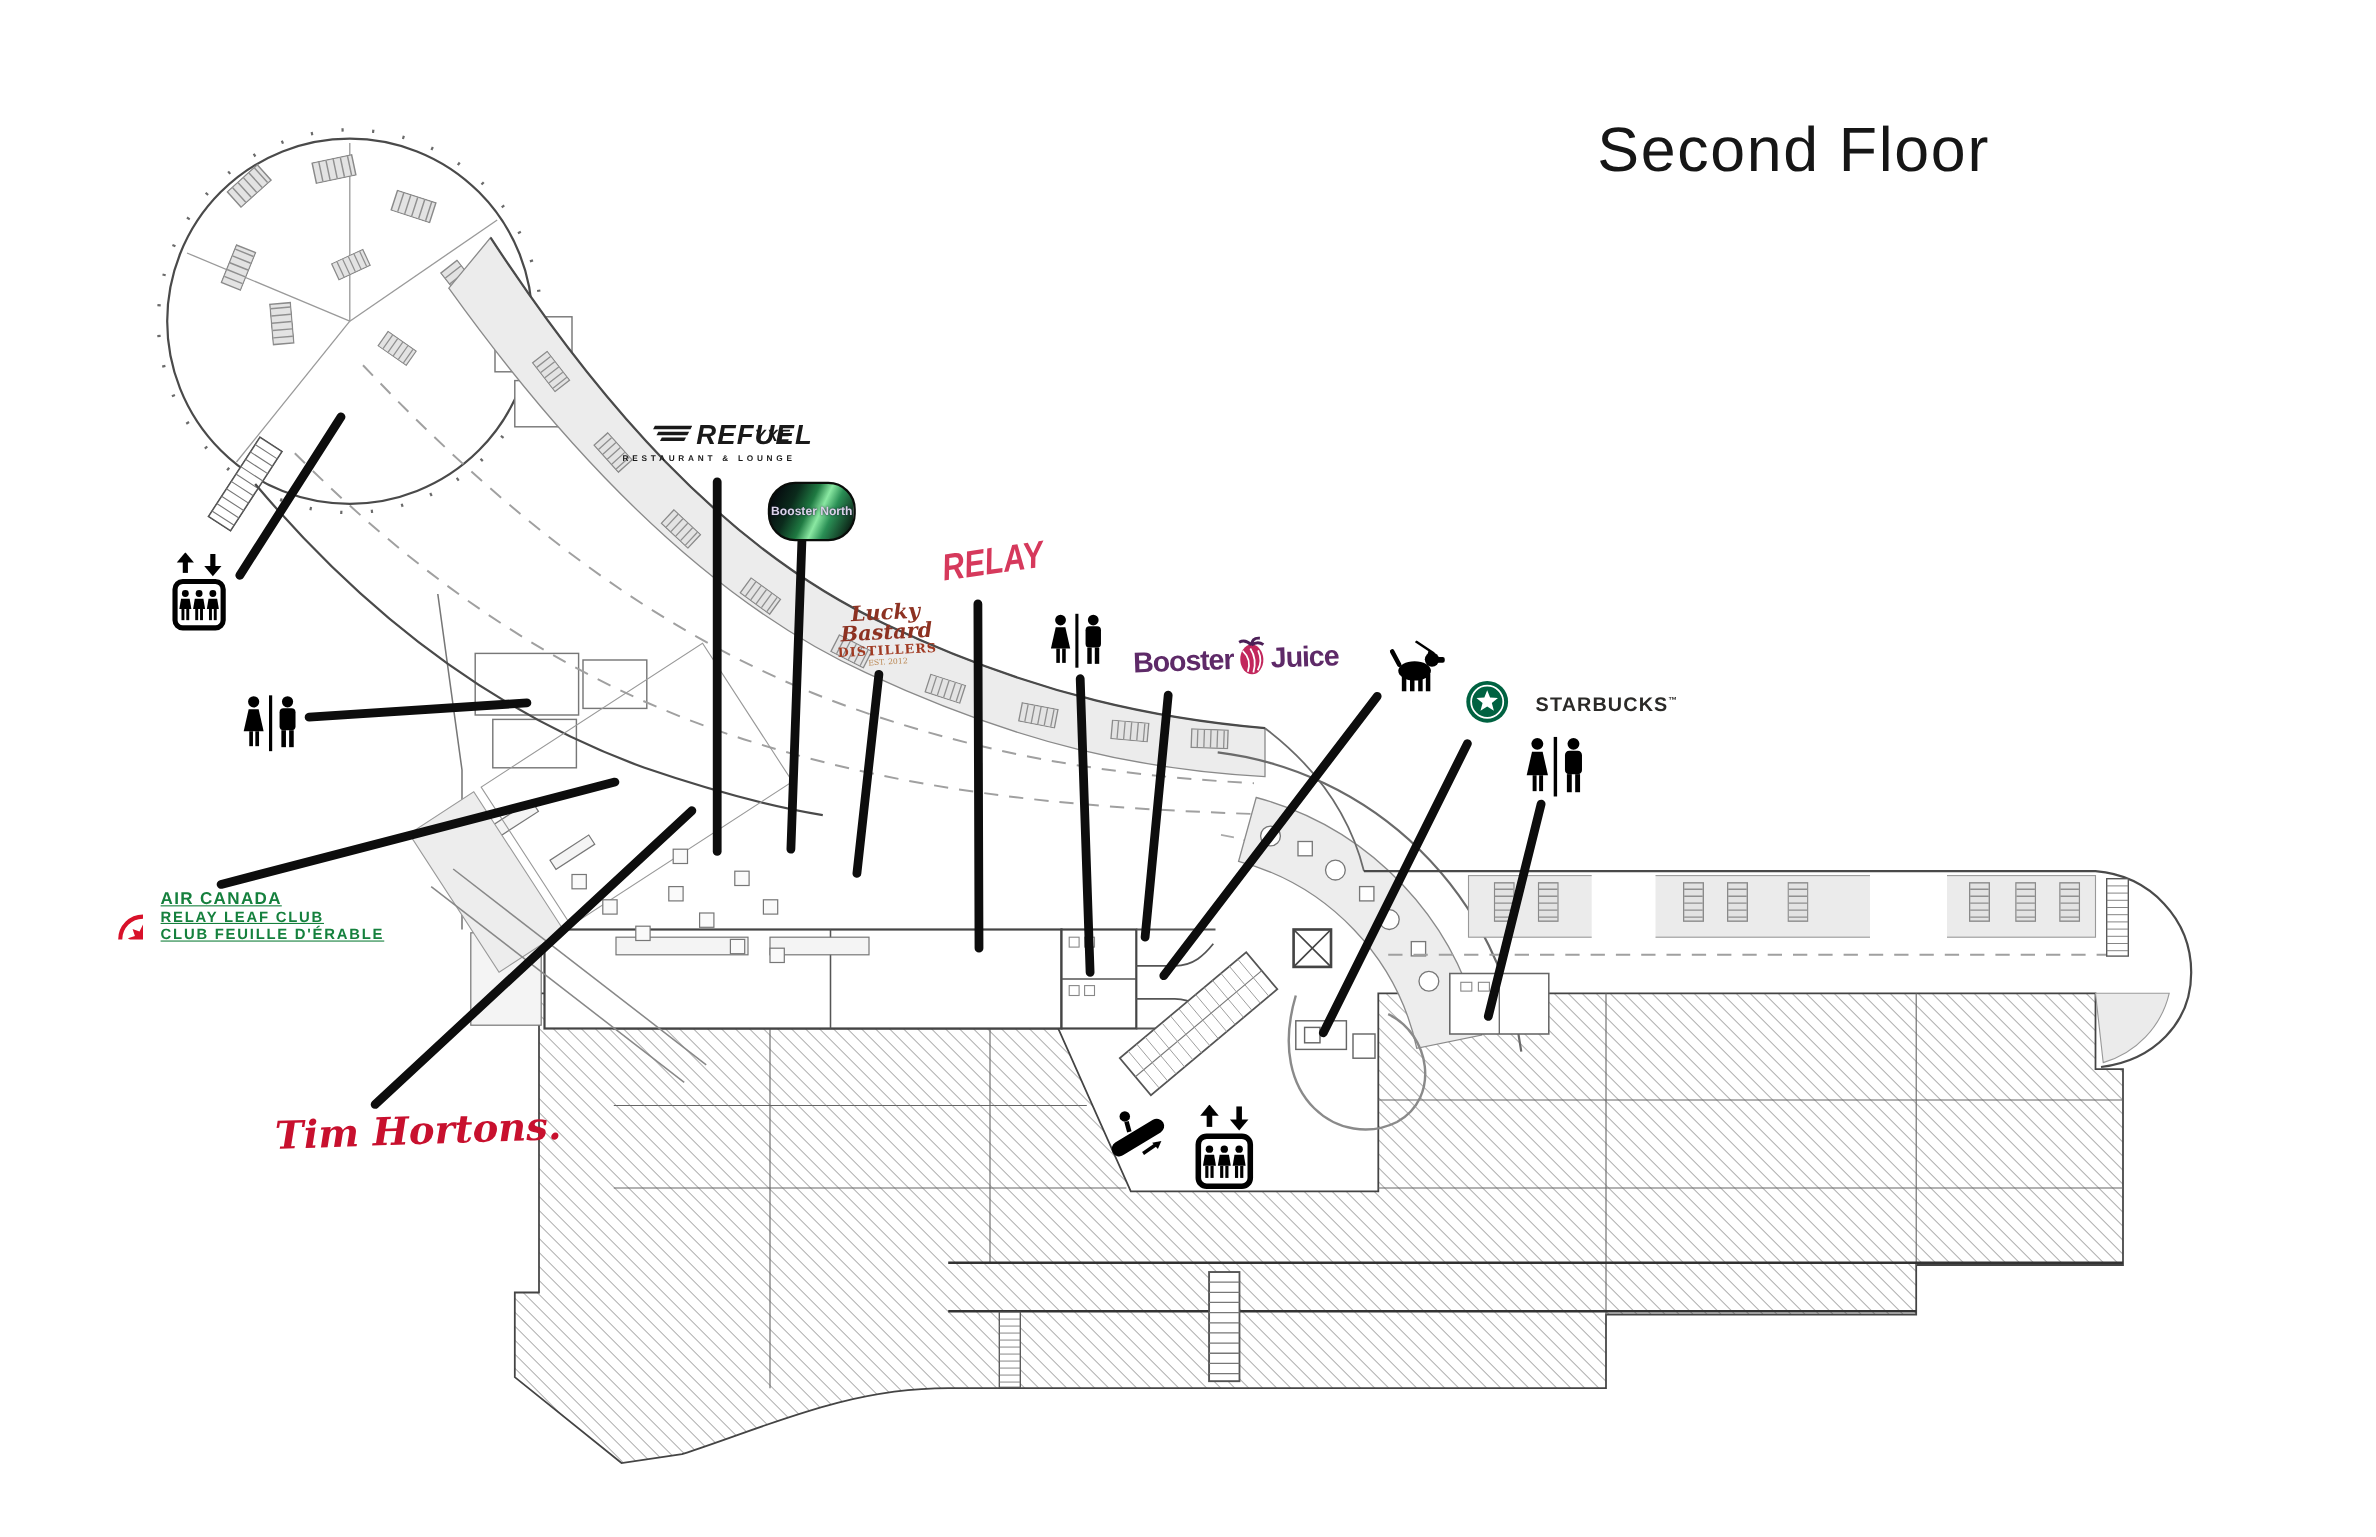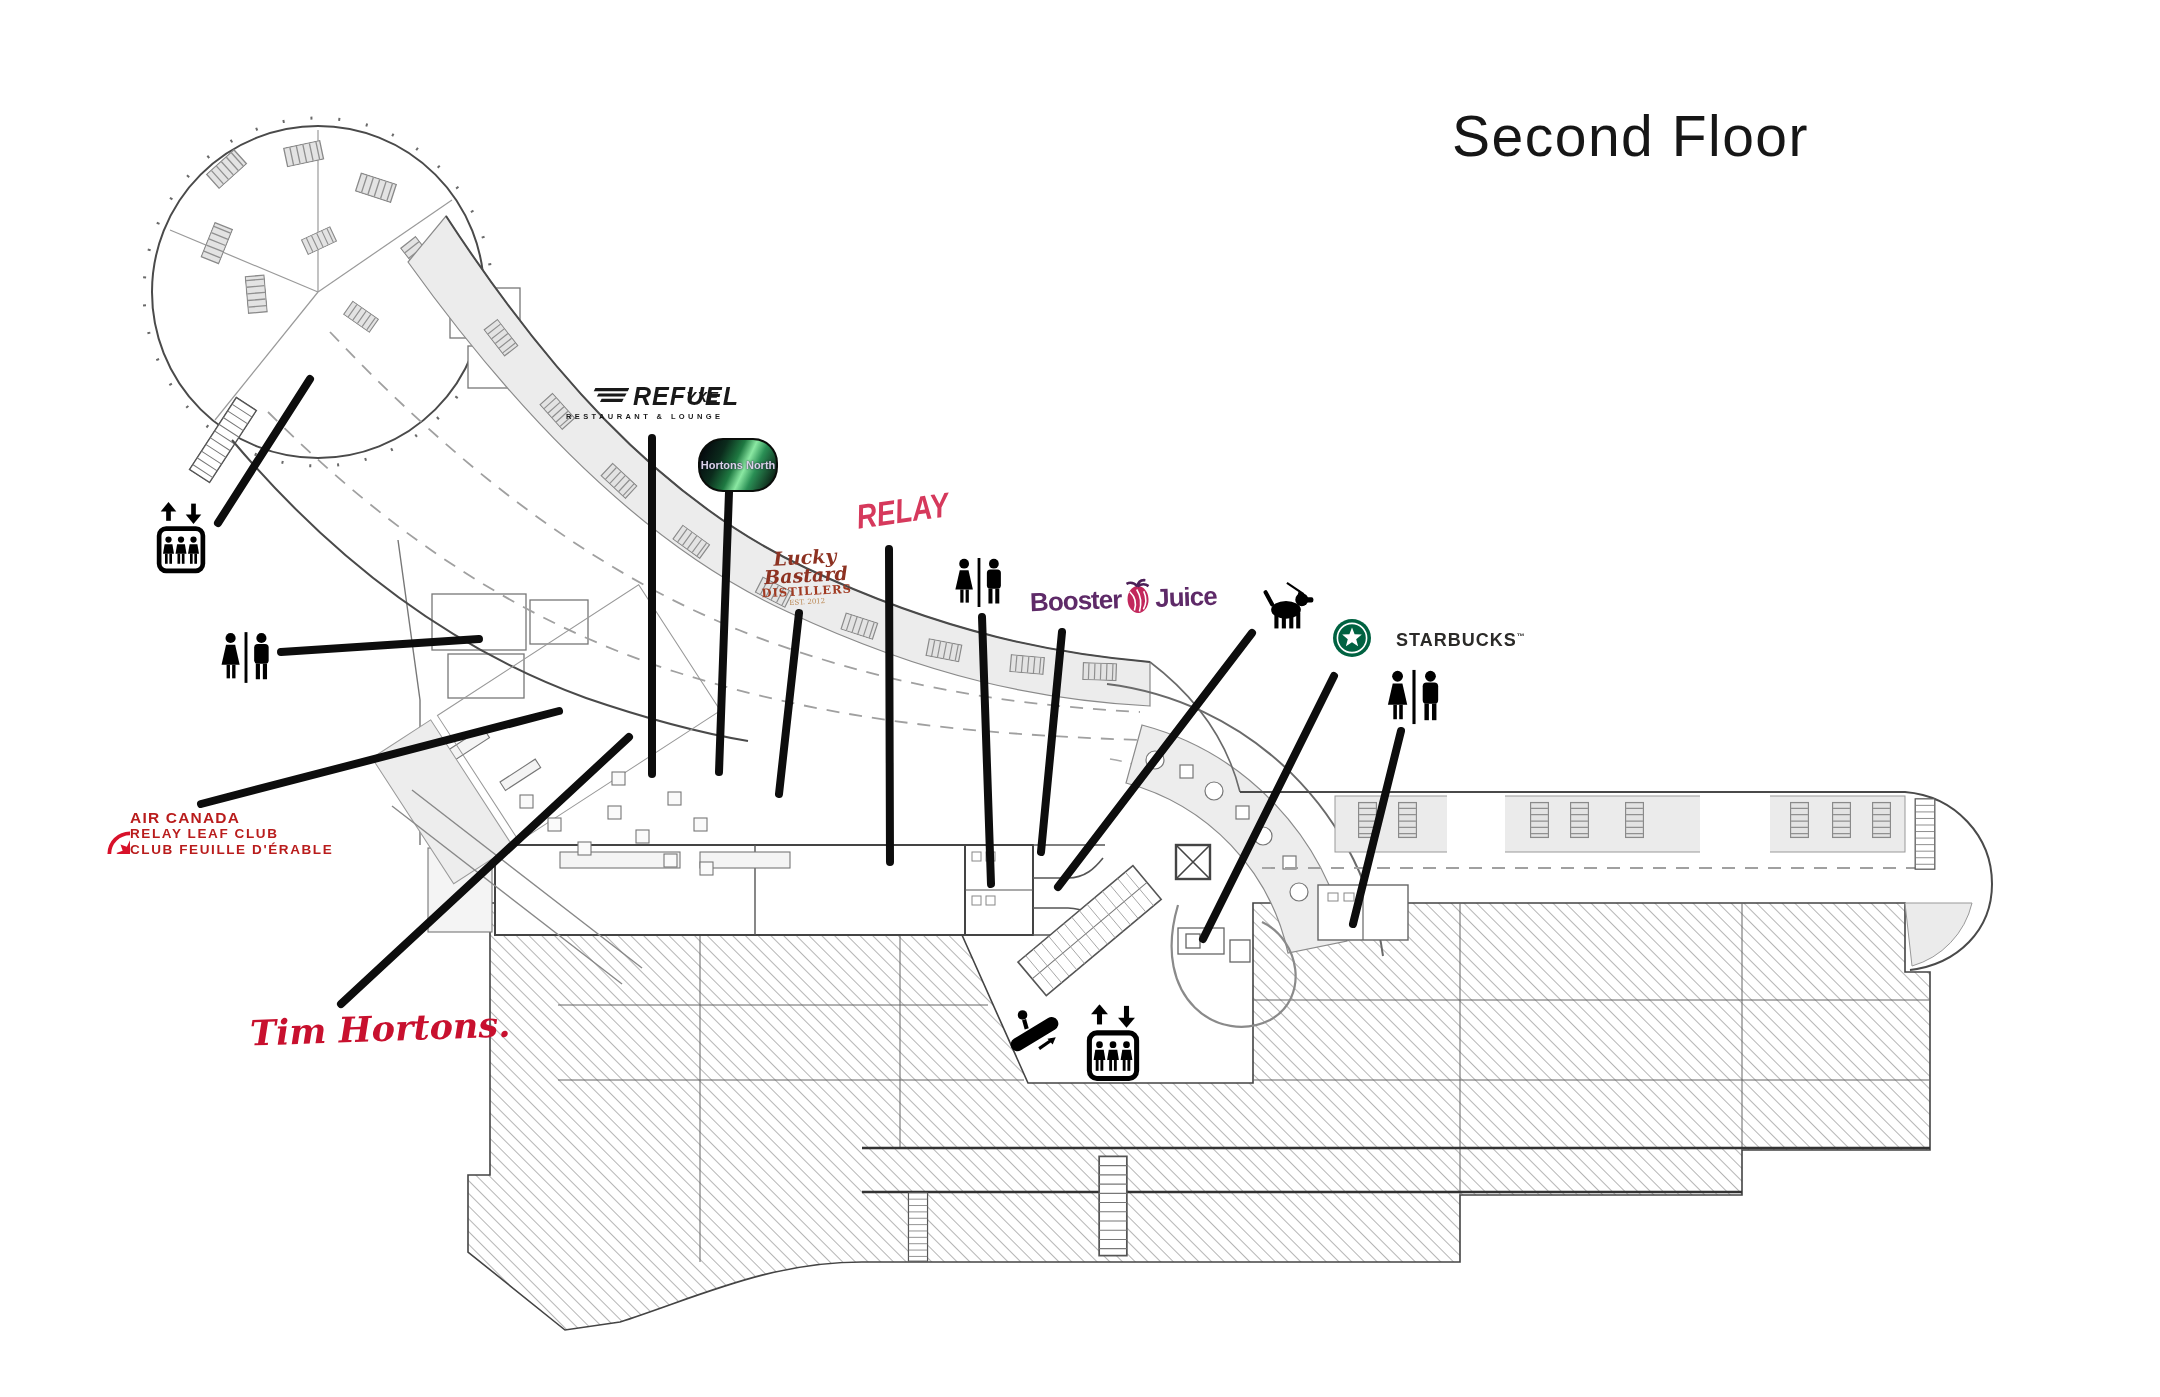--- a/index.html
+++ b/index.html
@@ -44,21 +44,21 @@
   
   .booster{left:1030px;top:578px;display:flex;align-items:center;gap:2px;transform:rotate(-2deg);}
   .booster .w{font-weight:900;font-size:26px;color:#5e2a68;letter-spacing:-1px;}
 
   
   .sbux{left:1332px;top:618px;display:flex;align-items:center;gap:24px;}
   .sbux .txt{font-weight:800;font-size:18px;letter-spacing:1px;color:#2b2a28;}
   .sbux sup{font-size:8px;}
 
   
-  .ac{left:84px;top:808px;display:flex;align-items:center;gap:0;color:#b91c1c;}
+  .ac{left:84px;top:808px;display:flex;align-items:center;gap:16px;color:#15803d;text-decoration:underline;}
   .ac .l1{font-weight:800;font-size:15.5px;letter-spacing:1.2px;line-height:17px;}
   .ac .l2,.ac .l3{font-weight:600;font-size:13.5px;letter-spacing:1.6px;line-height:16px;}
 
   
   .timh{left:250px;top:1008px;color:#c8102e;font-family:"DejaVu Serif","Liberation Serif",serif;
     font-style:italic;font-weight:700;font-size:35px;transform:rotate(-2deg);letter-spacing:0px;}
 
   .icon{position:absolute;}
 </style>
 </head>
@@ -429,21 +429,21 @@
             <use href="#sym-speed"></use>
           </svg>
       </span>
       <span class="main">REFUEL</span>
     </div>
     <div class="tag">RESTAURANT &amp; LOUNGE</div>
   </div>
   <div class="anno yxe">YXE</div>
 
   <div class="anno prairie">
-    <span>Hortons North</span>
+    <span>Booster North</span>
   </div>
 
   <div class="anno relay">
     <span>RELAY</span>
   </div>
 
   <div class="anno lucky">
     <div class="s1">Lucky</div>
     <div class="s2">Bastard</div>
     <div class="d">DISTILLERS</div>

